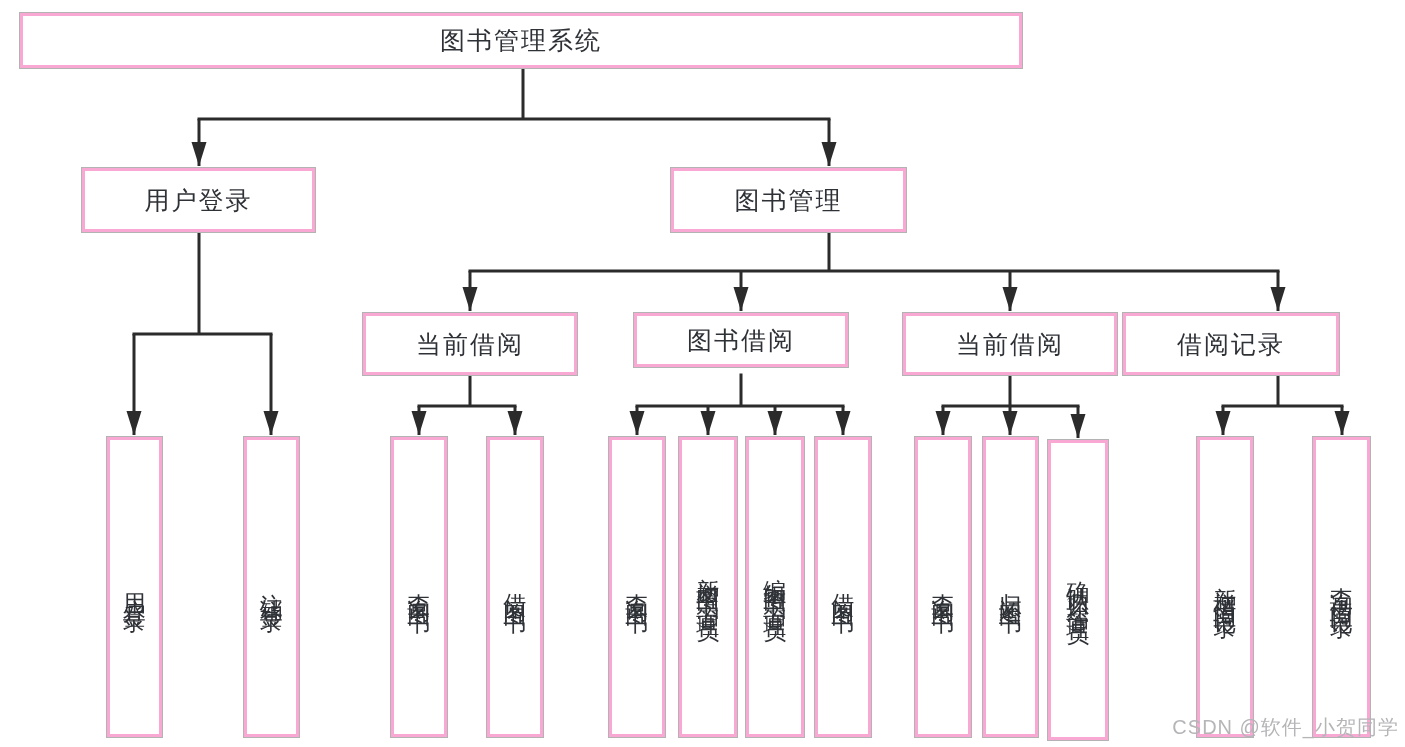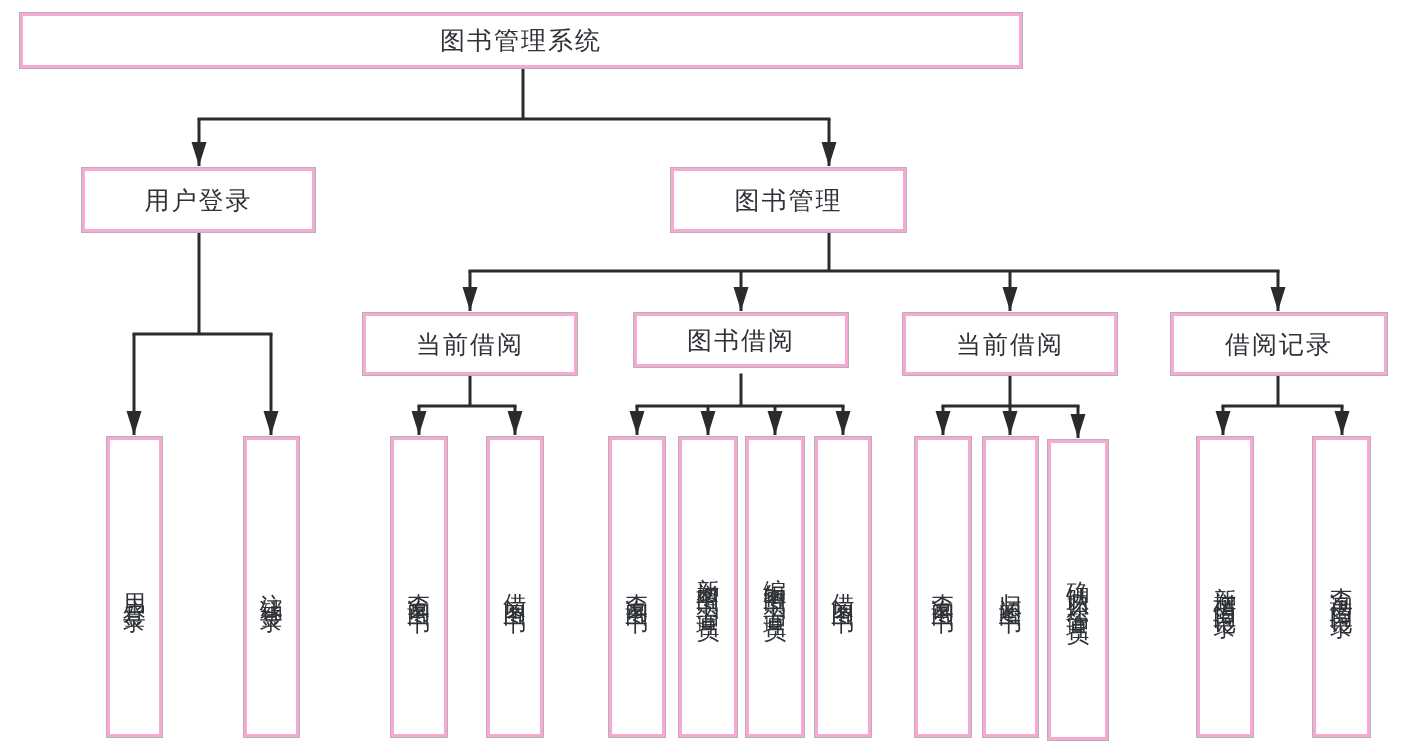--- a/index.html
+++ b/index.html
@@ -82,21 +82,21 @@
 
   <div class="node hnode" style="left:363px; top:313px; width:214px; height:62px;">
     <span>当前借阅</span>
   </div>
   <div class="node hnode" style="left:634px; top:313px; width:214px; height:54px;">
     <span>图书借阅</span>
   </div>
   <div class="node hnode" style="left:903px; top:313px; width:214px; height:62px;">
     <span>当前借阅</span>
   </div>
-  <div class="node hnode" style="left:1171px; top:313px; width:216px; height:62px;">
+  <div class="node hnode" style="left:1123px; top:313px; width:216px; height:62px;">
     <span>借阅记录</span>
   </div>
 
   <div class="node vnode" style="left:107px; top:437px; width:55px; height:300px;">
     <span>用户登录</span>
   </div>
   <div class="node vnode" style="left:244px; top:437px; width:55px; height:300px;">
     <span>注销登录</span>
   </div>
 
@@ -130,14 +130,15 @@
     <span>确认归还（管理员）</span>
   </div>
 
   <div class="node vnode" style="left:1197px; top:437px; width:56px; height:300px;">
     <span>新增借阅记录</span>
   </div>
   <div class="node vnode" style="left:1313px; top:437px; width:57px; height:300px;">
     <span>查询借阅记录</span>
   </div>
 
+  <div class="watermark">CSDN @软件_小贺同学</div>
 
 </div>
 
 </body></html>

